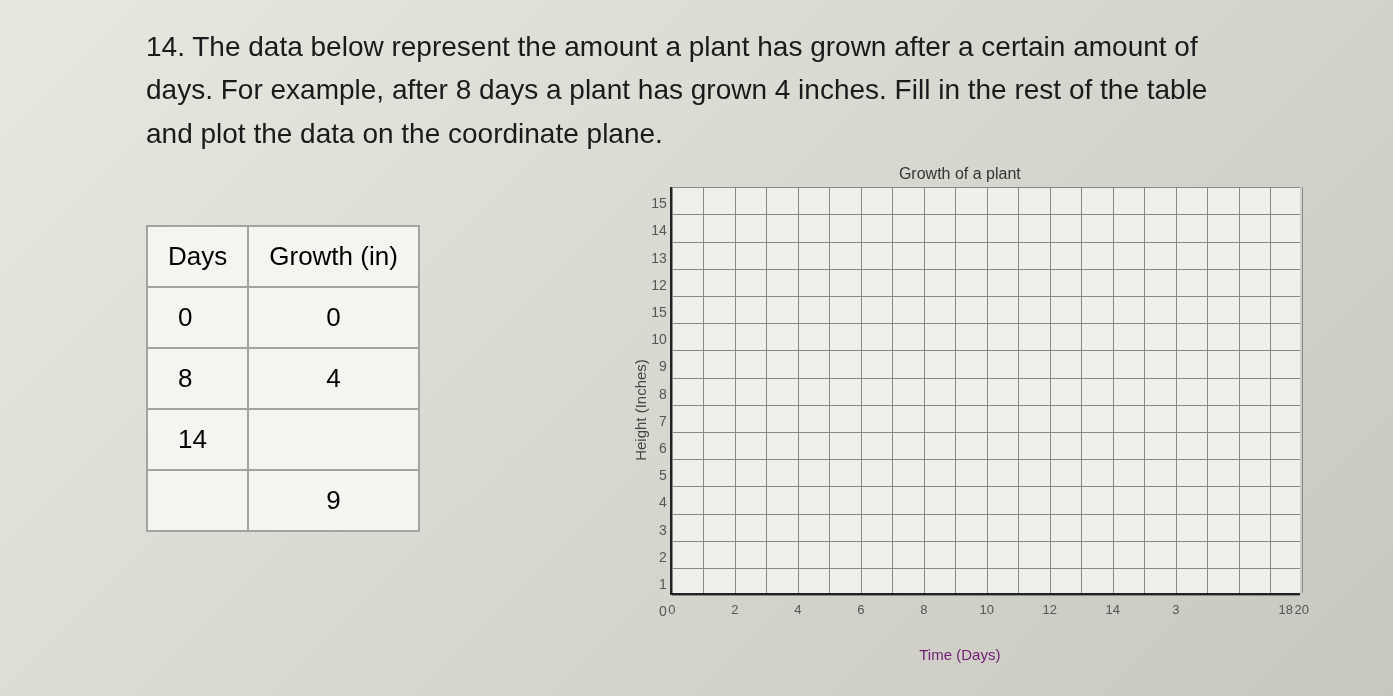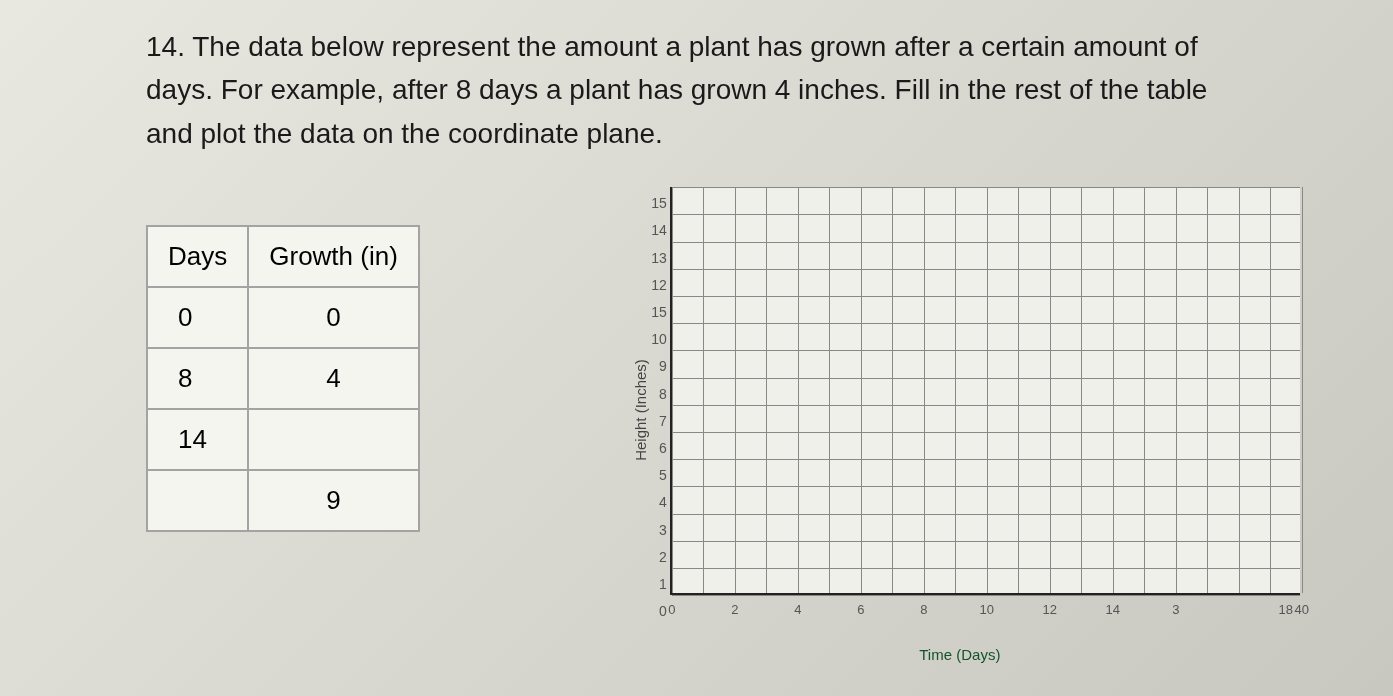--- a/index.html
+++ b/index.html
@@ -73,21 +73,21 @@
     color: #444;
     white-space: nowrap;
   }
   .x-axis-label {
     position: absolute;
     bottom: -8px;
     left: 0;
     right: 0;
     text-align: center;
     font-size: 15px;
-    color: #14532d;
+    color: #701a75;
   }
   .plot-area {
     position: absolute;
     left: 70px;
     top: 22px;
     width: 630px;
     height: 408px;
     border-left: 2.5px solid #222;
     border-bottom: 2.5px solid #222;
     background: #f0f0ea;
@@ -154,20 +154,21 @@
           <td></td>
         </tr>
         <tr>
           <td class="left"></td>
           <td>9</td>
         </tr>
       </tbody>
     </table>
 
     <div class="chart-wrap">
+      <div class="chart-title">Growth of a plant</div>
       <div class="y-axis-label">Height (Inches)</div>
       <div class="plot-area" id="plot">
           <div class="grid-line-v" style="left: 0px;"></div>
           <div class="grid-line-v" style="left: 31.5px;"></div>
           <div class="grid-line-v" style="left: 63px;"></div>
           <div class="grid-line-v" style="left: 94.5px;"></div>
           <div class="grid-line-v" style="left: 126px;"></div>
           <div class="grid-line-v" style="left: 157.5px;"></div>
           <div class="grid-line-v" style="left: 189px;"></div>
           <div class="grid-line-v" style="left: 220.5px;"></div>
@@ -203,21 +204,21 @@
           <div class="x-tick" style="left: 0px;">0</div>
           <div class="x-tick" style="left: 63px;">2</div>
           <div class="x-tick" style="left: 126px;">4</div>
           <div class="x-tick" style="left: 189px;">6</div>
           <div class="x-tick" style="left: 252px;">8</div>
           <div class="x-tick" style="left: 315px;">10</div>
           <div class="x-tick" style="left: 378px;">12</div>
           <div class="x-tick" style="left: 441px;">14</div>
           <div class="x-tick" style="left: 504px;">3</div>
           <div class="x-tick" style="left: 598px; margin-left: 16px;">18</div>
-          <div class="x-tick" style="left: 630px;">40</div>
+          <div class="x-tick" style="left: 630px;">20</div>
           <div class="y-tick" style="top: 408px;">0</div>
           <div class="y-tick" style="top: 380.8px;">1</div>
           <div class="y-tick" style="top: 353.6px;">2</div>
           <div class="y-tick" style="top: 326.4px;">3</div>
           <div class="y-tick" style="top: 299.2px;">4</div>
           <div class="y-tick" style="top: 272px;">5</div>
           <div class="y-tick" style="top: 244.8px;">6</div>
           <div class="y-tick" style="top: 217.6px;">7</div>
           <div class="y-tick" style="top: 190.4px;">8</div>
           <div class="y-tick" style="top: 163.2px;">9</div>

